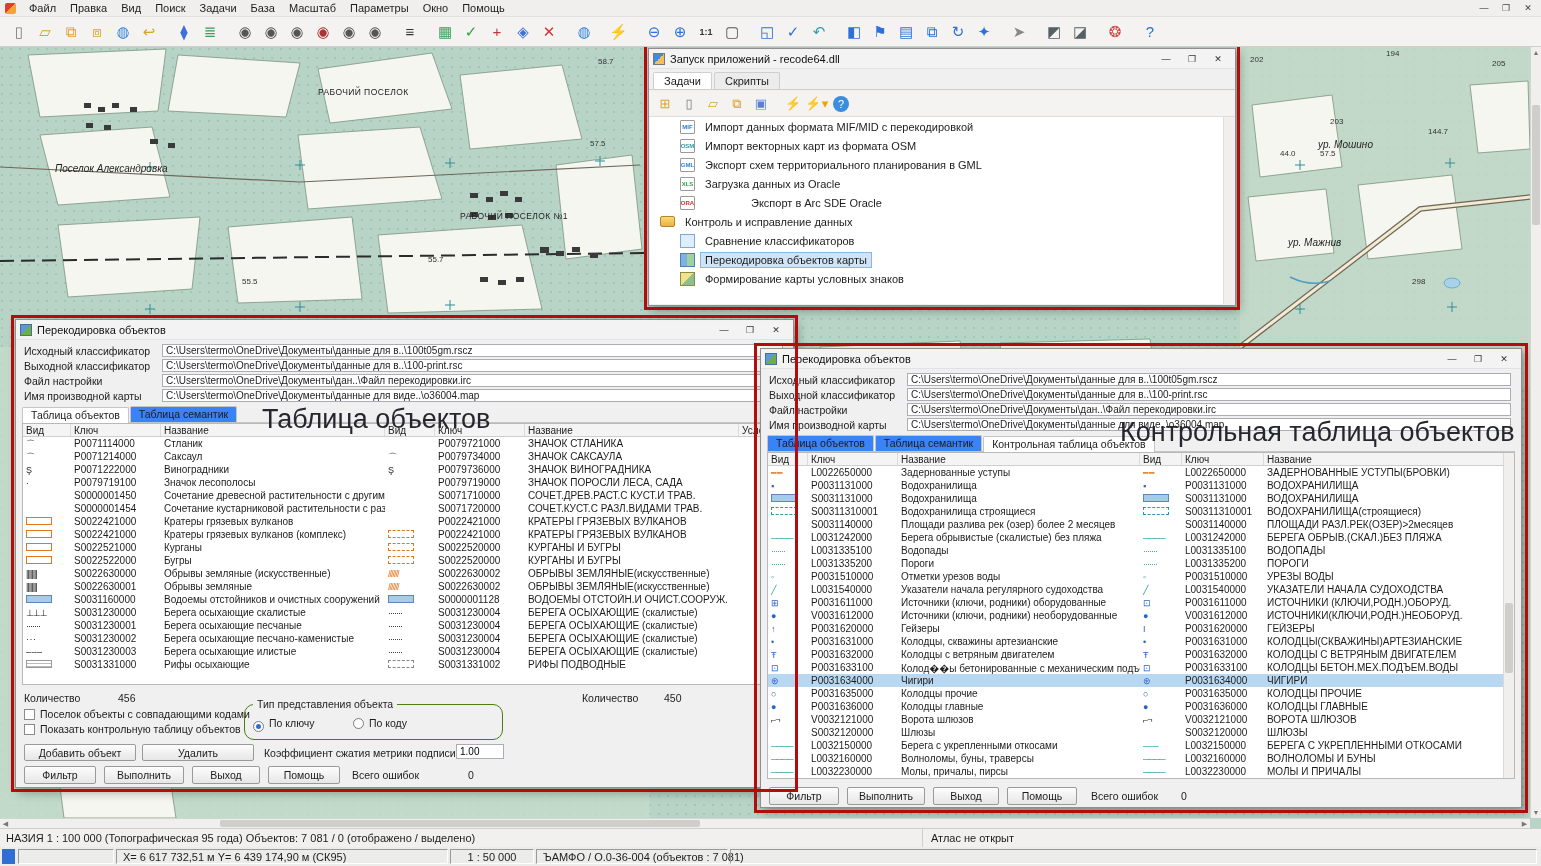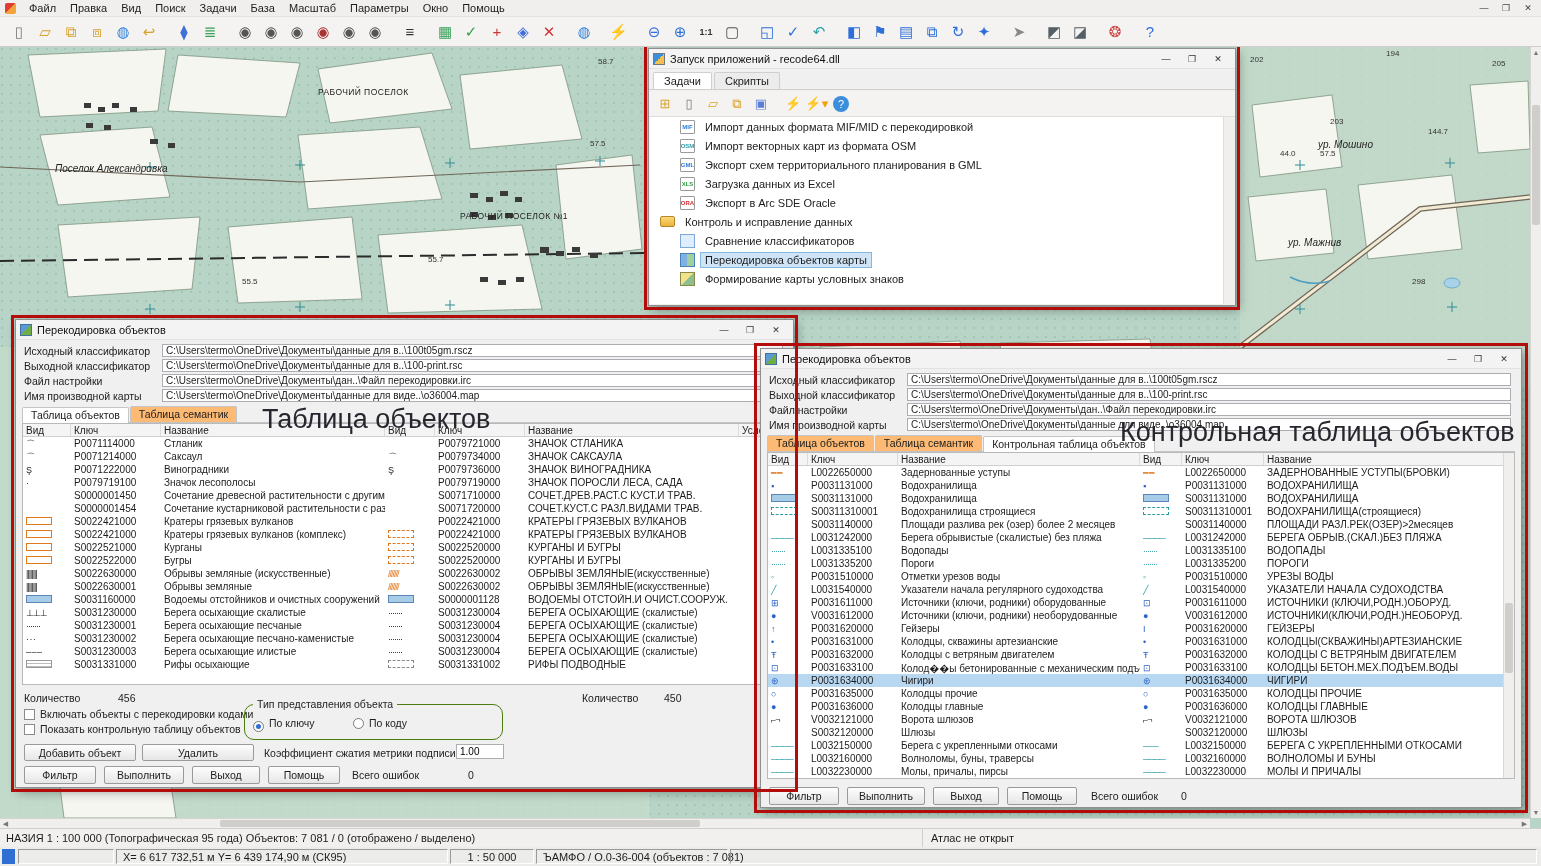--- a/index.html
+++ b/index.html
@@ -42,21 +42,21 @@
   .dlg-ic{width:12px;height:12px;background:linear-gradient(135deg,#5b9bd5 50%,#70ad47 50%);border:1px solid #41719c;margin-right:5px;flex:0 0 auto}
   .title-text{font-size:11px;color:#111;white-space:nowrap;overflow:hidden}
   .t-btns{margin-left:auto;display:flex}
   .t-btn{width:26px;height:17px;display:flex;align-items:center;justify-content:center;font-size:9px;color:#333}
 
   .field-row{position:absolute;left:8px;right:10px;height:13px;display:flex;align-items:center}
   .field-label{width:138px;font-size:10.5px;flex:0 0 auto}
   .field-input{flex:1;height:13px;background:#fff;border:1px solid #abadb3;font-size:10px;padding:0 3px;color:#222;font-family:"Liberation Sans",sans-serif}
 
   .dtabs{position:absolute;left:6px;right:6px;height:17px;display:flex;border-bottom:1px solid #c5c5c5}
-  .dtab{font-size:10.5px;padding:1px 8px;background:#fdba74;border:1px solid #c5c5c5;border-bottom:none;margin-right:1px;border-radius:2px 2px 0 0;white-space:nowrap}
+  .dtab{font-size:10.5px;padding:1px 8px;background:#3b82f6;border:1px solid #c5c5c5;border-bottom:none;margin-right:1px;border-radius:2px 2px 0 0;white-space:nowrap}
   .dtab.active{background:#fff;position:relative;top:1px;padding-bottom:2px}
 
   .twrap{position:absolute;left:6px;right:6px;background:#fff;border:1px solid #b9b9b9;overflow:hidden}
   .subhead{display:flex;height:12px;background:#f4f4f4;border-bottom:1px solid #dcdcdc;font-size:10px}
   .subhead .sh{display:flex;align-items:center;justify-content:center;border-right:1px solid #dcdcdc;overflow:hidden}
   .thead{display:flex;height:13px;background:#f4f4f4;border-bottom:1px solid #cfcfcf;font-size:10px}
   .thead .cell{border-right:1px solid #dcdcdc;display:flex;align-items:center}
   .cell{padding:0 3px;white-space:nowrap;overflow:hidden;flex:0 0 auto}
   .trow{display:flex;height:13px;align-items:center;font-size:10px}
   .trow.sel{background:#b8d8f2}
@@ -337,23 +337,23 @@
         <div class="l-item" style="padding-left: 30px;">
           <span class="li-ic li-file" style="color: rgb(42, 155, 166);">OSM</span>
           <span class="li-lab">Импорт векторных карт из формата OSM</span>
         </div>
         <div class="l-item" style="padding-left: 30px;">
           <span class="li-ic li-file" style="color: rgb(46, 127, 217);">GML</span>
           <span class="li-lab">Экспорт схем территориального планирования в GML</span>
         </div>
         <div class="l-item" style="padding-left: 30px;">
           <span class="li-ic li-file" style="color: rgb(46, 158, 68);">XLS</span>
-          <span class="li-lab">Загрузка данных из Excel</span>
-        </div>
-        <div class="l-item" style="padding-left: 30px;">
+          <span class="li-lab">Загрузка данных из Oracle</span>
+        </div>
+        <div class="l-item" style="padding-left: 30px; gap: 46px;">
           <span class="li-ic li-file" style="color: rgb(204, 51, 51);">ORA</span>
           <span class="li-lab">Экспорт в Arc SDE Oracle</span>
         </div>
         <div class="l-item" style="padding-left: 10px;">
           <span class="li-ic li-folder"></span>
           <span class="li-lab">Контроль и исправление данных</span>
         </div>
         <div class="l-item" style="padding-left: 30px;">
           <span class="li-ic li-pages"></span>
           <span class="li-lab">Сравнение классификаторов</span>
@@ -579,21 +579,21 @@
       <div class="tscroll">
           <div class="thumb" style="top:16px;height:64px"></div>
         </div>
     </div>
 
     <span class="lbl" style="left:8px;top:372px">Количество</span>
     <span class="lbl" style="left:102px;top:372px">456</span>
     <span class="lbl" style="left:566px;top:372px">Количество</span>
     <span class="lbl" style="left:648px;top:372px">450</span>
 
-    <span class="lbl" style="left:8px;top:388px"><span class="cb"></span><span>Включать объекты с перекодировки кодами</span></span>
+    <span class="lbl" style="left:8px;top:388px"><span class="cb"></span><span>Поселок объекты с совпадающими кодами</span></span>
     <span class="lbl" style="left:8px;top:403px"><span class="cb"></span><span>Показать контрольную таблицу объектов</span></span>
 
     <div style="position:absolute;left:228px;top:384px;width:259px;height:36px;border:1px solid #4d7c0f;border-radius:10px">
       <span style="position:absolute;top:-7px;left:8px;background:#f0f0f0;padding:0 4px;font-size:10.5px">Тип представления объекта</span>
       <span class="lbl" style="left:8px;top:12px"><span class="radio checked"></span><span>По ключу</span></span>
       <span class="lbl" style="left:108px;top:12px"><span class="radio"></span><span>По коду</span></span>
     </div>
 
     <div class="btn" style="left:8px;top:424px;width:112px;height:17px">Добавить объект</div>
     <div class="btn" style="left:126px;top:424px;width:112px;height:17px">Удалить</div>

